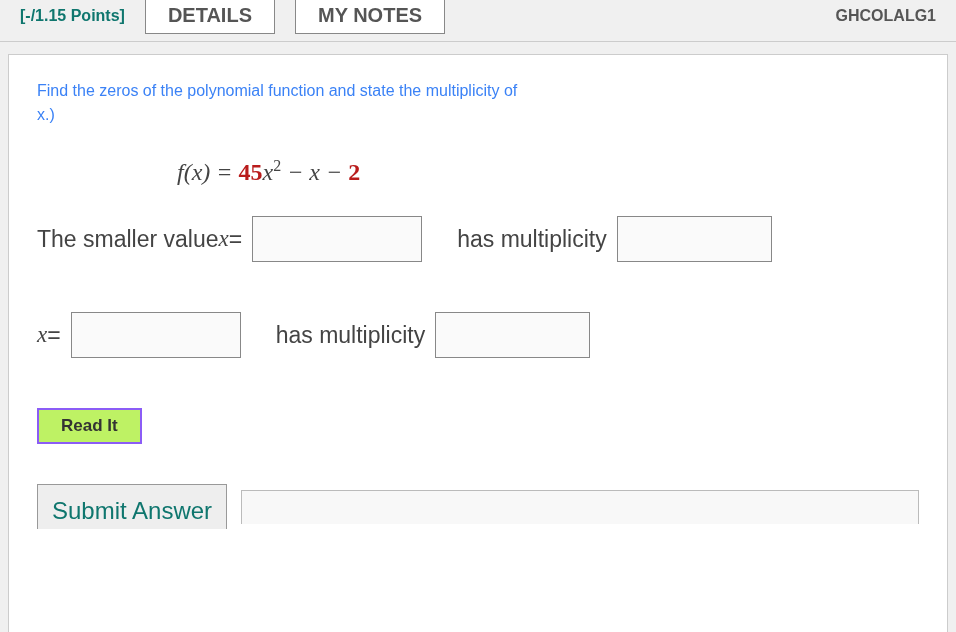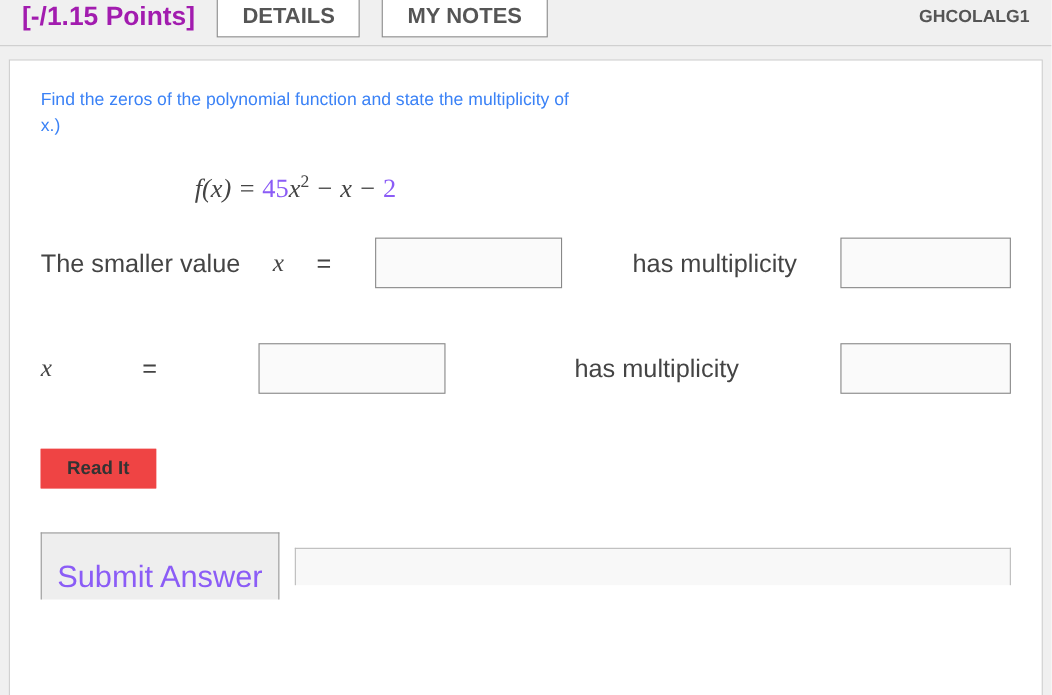--- a/index.html
+++ b/index.html
@@ -17,23 +17,23 @@
     }
     .header-row {
       display: flex;
       align-items: center;
       padding: 0 20px 10px 20px;
       gap: 20px;
       border-bottom: 1px solid #ccc;
       height: 42px;
     }
     .points-label {
-      font-size: 24px;
-      font-weight: bold;
-      color: #a21caf;
+      font-size: 16px;
+      font-weight: bold;
+      color: #0f766e;
       white-space: nowrap;
     }
     .header-btn {
       border: 1px solid #888;
       background: #fff;
       padding: 6px 22px;
       font-size: 20px;
       font-weight: bold;
       color: #555;
       cursor: pointer;
@@ -61,35 +61,35 @@
       margin: 30px 0 30px 140px;
       font-size: 24px;
       font-style: italic;
       color: #444;
       font-family: 'Times New Roman', serif;
     }
     .formula-row .fn {
       font-style: italic;
     }
     .coef {
-      color: #8b5cf6;
+      color: #b91c1c;
       font-style: normal;
+      font-weight: bold;
     }
     .sup {
       font-size: 16px;
       vertical-align: super;
       font-style: normal;
     }
     .answer-row {
       display: flex;
       align-items: center;
       margin: 30px 0 50px 0;
       font-size: 23px;
       color: #444;
-      justify-content: space-between;
     }
     .answer-row .lbl {
       white-space: nowrap;
     }
     .answer-row .eq-var {
       font-style: italic;
       font-family: 'Times New Roman', serif;
     }
     .answer-input {
       border: 1px solid #888;
@@ -114,42 +114,42 @@
       align-items: center;
       gap: 18px;
       margin-top: 10px;
     }
     .need-help {
       font-size: 24px;
       font-weight: bold;
       color: #d96b2b;
     }
     .read-it-btn {
-      background: #ef4444;
-      border: 2px solid #ef4444;
+      background: #bef264;
+      border: 2px solid #8b5cf6;
       padding: 6px 22px;
       font-size: 17px;
       font-weight: bold;
       color: #333;
       cursor: pointer;
       font-family: inherit;
     }
     .submit-row {
       margin-top: 40px;
       display: flex;
       align-items: center;
       gap: 14px;
     }
     .submit-btn {
       border: 1px solid #999;
       border-bottom: none;
       background: #eee;
-      padding: 24px 14px 4px 14px;
-      font-size: 28px;
-      color: #8b5cf6;
+      padding: 12px 14px 4px 14px;
+      font-size: 24px;
+      color: #0f766e;
       cursor: pointer;
       font-family: inherit;
     }
     .submit-extra {
       border: 1px solid #bbb;
       border-bottom: none;
       background: #f8f8f8;
       height: 34px;
       flex: 1;
     }

